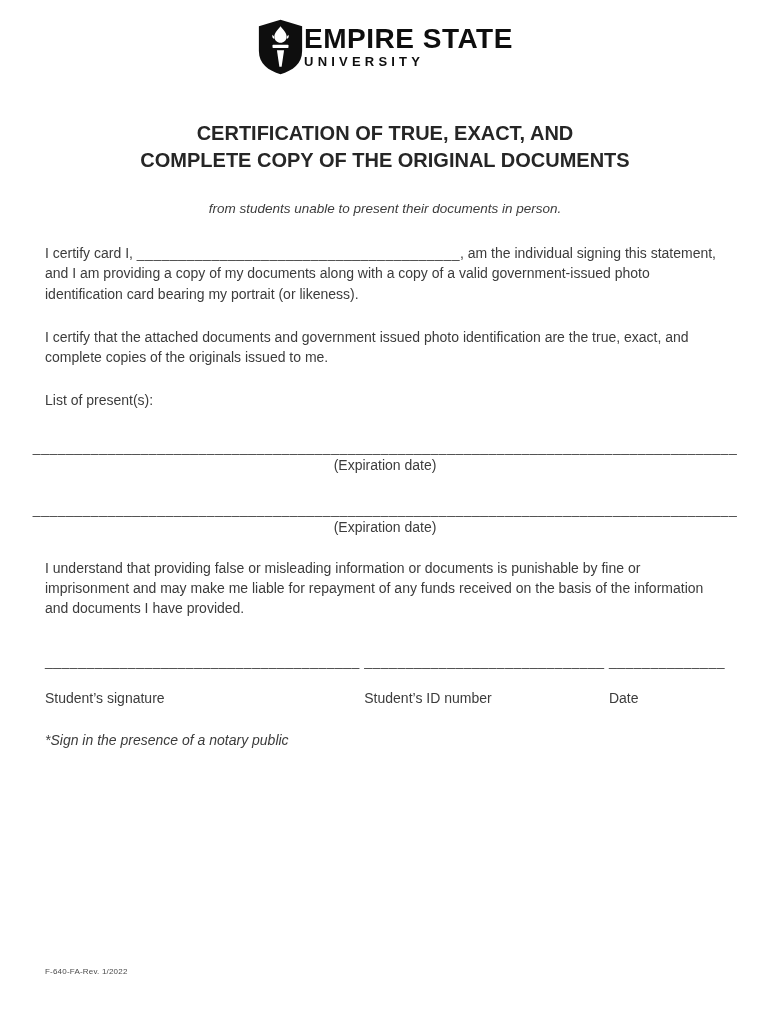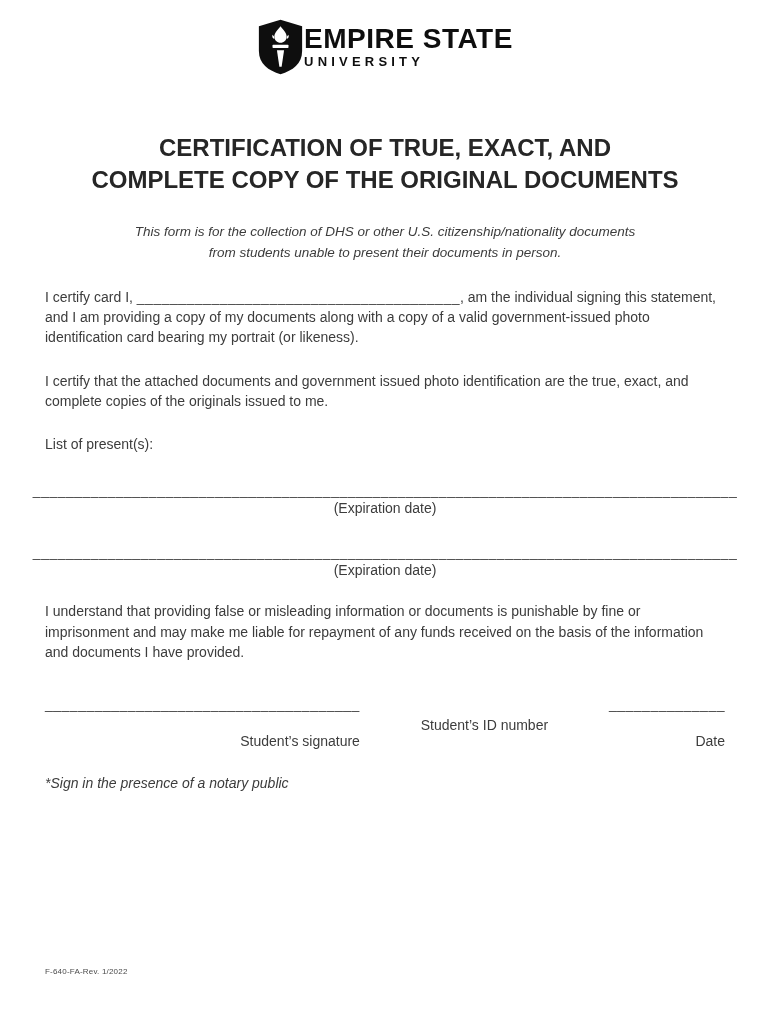--- a/index.html
+++ b/index.html
@@ -37,23 +37,23 @@
     font-size: 13px;
     font-weight: 700;
     letter-spacing: 4.2px;
     color: #0e0e0e;
     line-height: 1.15;
     margin-top: 2px;
   }
 
   
   .page-title {
-    margin-top: 56px;
+    margin-top: 44px;
     text-align: center;
-    font-size: 24px;
+    font-size: 20px;
     font-weight: 700;
     color: #262626;
     line-height: 1.35;
   }
 
   
   .intro-note {
     margin-top: 25px;
     text-align: center;
     font-style: italic;
@@ -86,21 +86,21 @@
     margin-top: 2px;
     color: #3c3c3c;
   }
 
   
   .sig-row {
     display: flex;
     justify-content: space-between;
     margin-top: 34px;
   }
-  .sig-col { text-align: right; font-size: 14px; white-space: nowrap; }
+  .sig-col { text-align: left; font-size: 14px; white-space: nowrap; }
   .sig-label { margin-top: 21px; color: #3c3c3c; }
 
   .notary-note {
     margin-top: 26px;
     font-style: italic;
     font-size: 14px;
     color: #3c3c3c;
   }
 
   .doc-footer {
@@ -137,21 +137,20 @@
         <span class="logo-line2">UNIVERSITY</span>
       </span>
     </div>
 
     <div class="page-title">
       <div>CERTIFICATION OF TRUE, EXACT, AND</div>
       <div>COMPLETE COPY OF THE ORIGINAL DOCUMENTS</div>
     </div>
 
     <div class="intro-note">
-      <div>This form is for the collection of DHS or other U.S. citizenship/nationality documents</div>
       <div>from students unable to present their documents in person.</div>
     </div>
 
     <p class="para"><span>I certify card I, </span><span class="blank">_______________________________________</span><span>, am the individual signing this statement, and I am providing a copy of my documents along with a copy of a valid government-issued photo identification card bearing my portrait (or likeness).</span></p>
 
     <p class="para">I certify that the attached documents and government issued photo identification are the true, exact, and complete copies of the originals issued to me.</p>
 
     <p class="para">List of present(s):</p>
 
     <div class="doc-row-wrap">
@@ -171,20 +170,21 @@
     </div>
 
     <p class="para">I understand that providing false or misleading information or documents is punishable by fine or imprisonment and may make me liable for repayment of any funds received on the basis of the information and documents I have provided.</p>
 
     <div class="sig-row">
       <div class="sig-col">
         <div class="blank">______________________________________</div>
         <div class="sig-label">Student’s signature</div>
       </div>
       <div class="sig-col">
+        <div class="blank">_____________________________</div>
         <div class="sig-label">Student’s ID number</div>
       </div>
       <div class="sig-col">
         <div class="blank">______________</div>
         <div class="sig-label">Date</div>
       </div>
     </div>
 
     <p class="notary-note">*Sign in the presence of a notary public</p>
 

